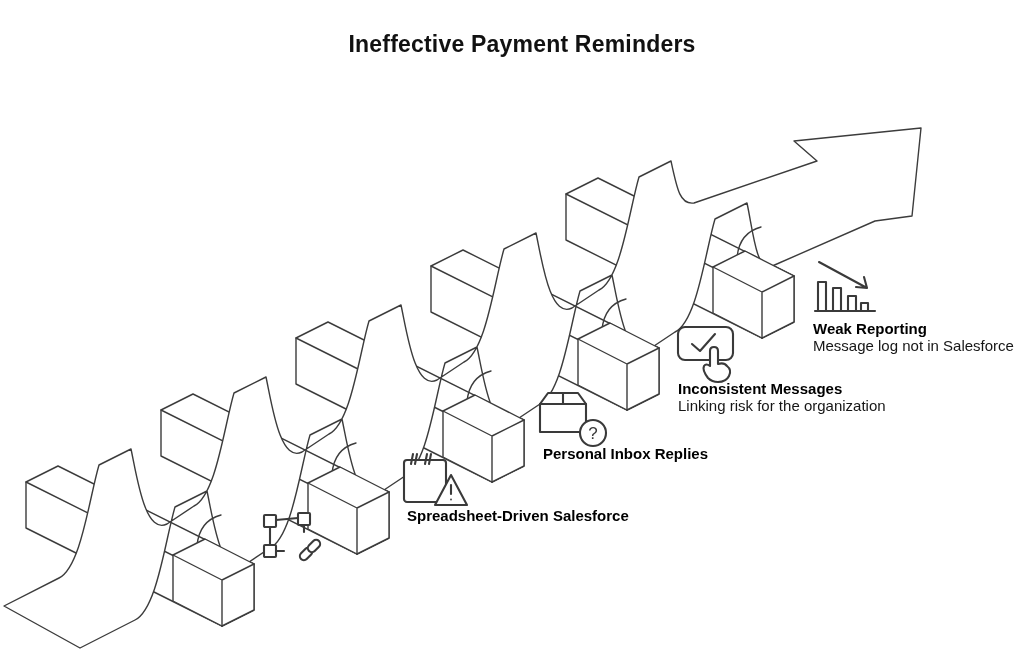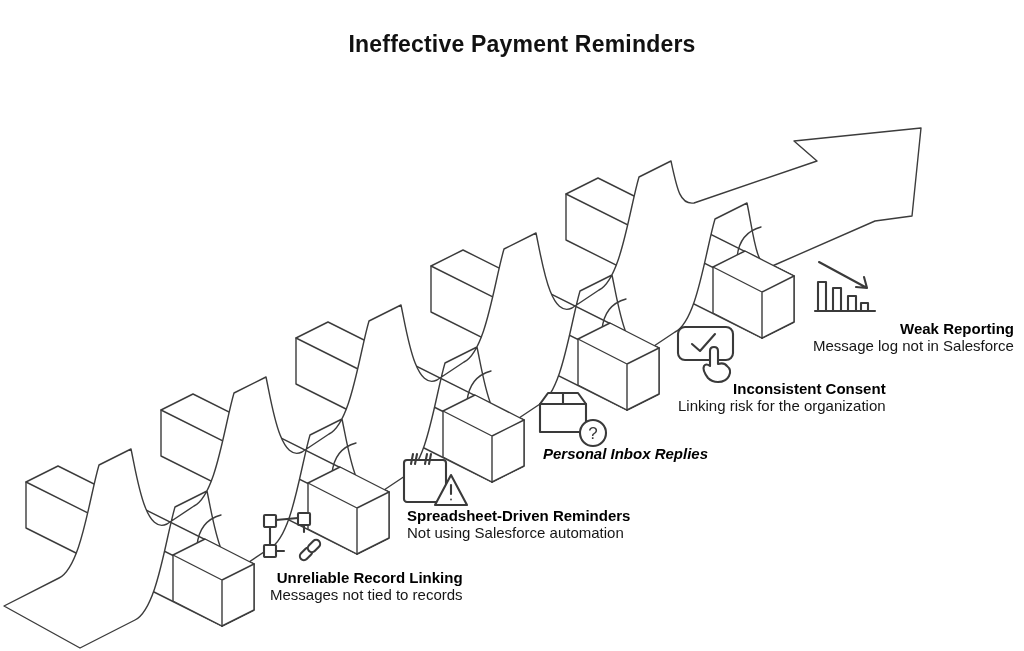--- a/index.html
+++ b/index.html
@@ -3,21 +3,21 @@
 <meta charset="utf-8">
 <style>
   * { margin:0; padding:0; box-sizing:border-box; }
   html,body { width:1024px; height:651px; background:#ffffff; overflow:hidden;
               font-family:"Liberation Sans", sans-serif; }
   #stage { position:relative; width:818px; height:651px; background:#fff;border-radius:18px; }
   #page-title { position:absolute; top:31px; left:0; width:1044px; text-align:center;
                 font-size:23px; font-weight:700; color:#111; letter-spacing:0.2px; }
   #diagram-svg { position:absolute; left:0; top:0; width:1024px; height:651px; }
   .item { position:absolute; }
-  .item-heading { font-size:15px; font-weight:700; color:#000; white-space:nowrap;text-align:right; }
+  .item-heading { font-size:15px; font-weight:700; color:#000; white-space:nowrap; }
   .item-desc { font-size:15px; font-weight:400; color:#161616; white-space:nowrap; }
   .icon { position:absolute; }
   .ln { fill:none; stroke:#3c3c3c; stroke-width:1.4; stroke-linejoin:round; stroke-linecap:round; }
   .lnf { fill:#ffffff; stroke:#3c3c3c; stroke-width:1.4; stroke-linejoin:round; stroke-linecap:round; }
   .ic { fill:none; stroke:#3a3a3a; stroke-width:2.1; stroke-linejoin:round; stroke-linecap:round; }
   .icf { fill:#ffffff; stroke:#3a3a3a; stroke-width:2.1; stroke-linejoin:round; stroke-linecap:round; }
   .ictxt { font-family:"Liberation Sans", sans-serif; fill:#3a3a3a; }
 </style>
 </head>
 <body>
@@ -124,33 +124,28 @@
 
   <svg class="icon" style="left:810px; top:254px;" width="76" height="62" viewBox="0 0 76 62">
     <path class="ic" d="M 5,57 L 65,57"></path>
     <rect class="ic" x="8" y="28" width="8" height="29"></rect>
     <rect class="ic" x="23" y="34" width="8" height="23"></rect>
     <rect class="ic" x="38" y="42" width="8" height="15"></rect>
     <rect class="ic" x="51" y="49" width="7" height="8"></rect>
     <path class="ic" d="M 9,8 L 57,34 M 57,34 L 46,33 M 57,34 L 54,23"></path>
   </svg>
 
-  <div class="item" style="left:270px; top:569px;">
-    <div class="item-heading">Unreliable Record Linking</div>
-    <div class="item-desc">Messages not tied to records</div>
+  <div class="item" style="left:407px; top:507px;">
+    <div class="item-heading">Spreadsheet-Driven Salesforce</div>
   </div>
-  <div class="item" style="left:407px; top:507px;">
-    <div class="item-heading">Spreadsheet-Driven Reminders</div>
-    <div class="item-desc">Not using Salesforce automation</div>
-  </div>
-  <div class="item" style="left:543px; top:445px;font-style:italic;">
+  <div class="item" style="left:543px; top:445px;">
     <div class="item-heading">Personal Inbox Replies</div>
   </div>
   <div class="item" style="left:678px; top:380px;">
-    <div class="item-heading">Inconsistent Consent</div>
+    <div class="item-heading">Inconsistent Messages</div>
     <div class="item-desc">Linking risk for the organization</div>
   </div>
   <div class="item" style="left:813px; top:320px;">
     <div class="item-heading">Weak Reporting</div>
     <div class="item-desc">Message log not in Salesforce</div>
   </div>
 
 </div>
 
 </body></html>

